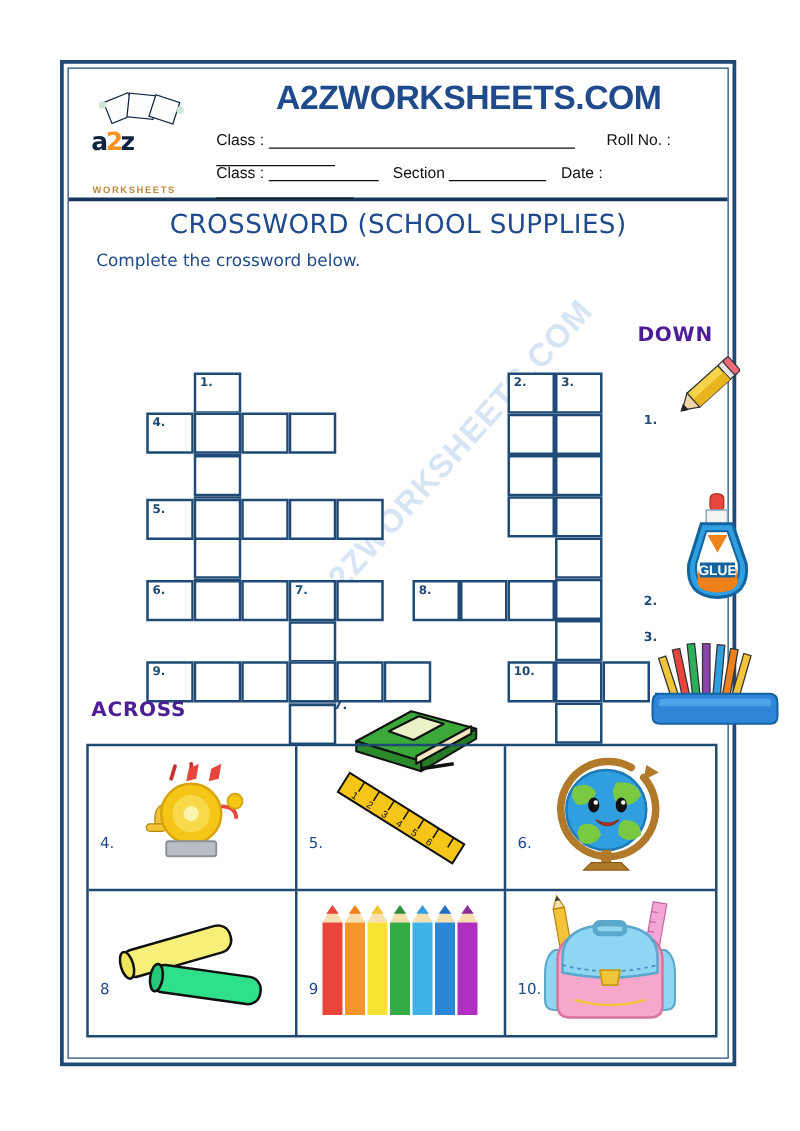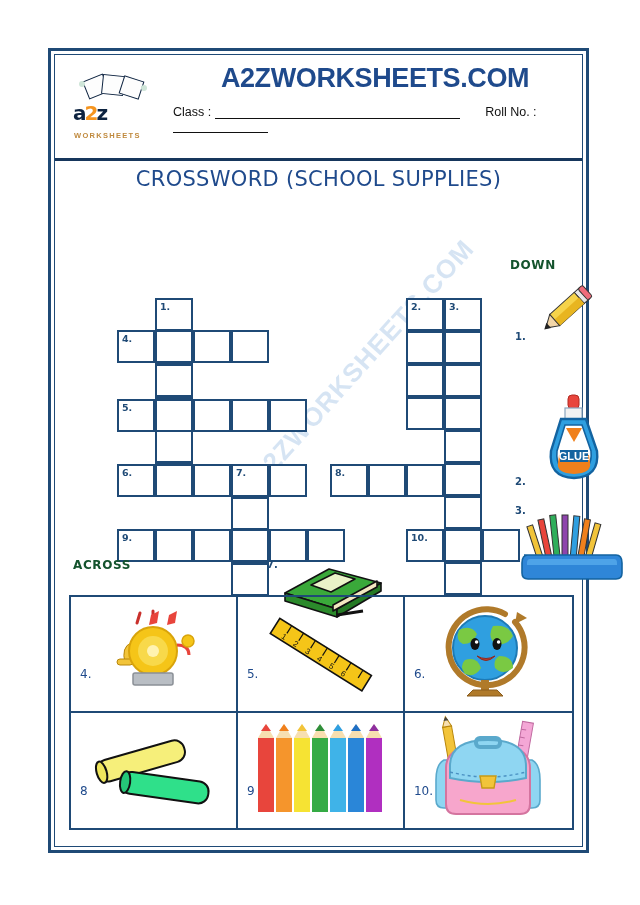--- a/index.html
+++ b/index.html
@@ -26,21 +26,21 @@
     position:absolute;left:110px;top:8px;width:420px;text-align:center;
     font-size:27px;font-weight:bold;color:#1f4a8c;letter-spacing:-.4px;
   }
   #logo{position:absolute;left:14px;top:20px;width:92px;height:74px;}
   #logo .a2z-text{
     position:absolute;left:4px;top:26px;font-size:20px;font-weight:bold;
     color:#0d2340;letter-spacing:-2px;font-family:"DejaVu Sans", sans-serif;
   }
   #logo .two{color:#f5941e;}
   #logo .ws{
-    position:absolute;left:5px;top:56px;font-size:7.5px;font-weight:bold;
+    position:absolute;left:5px;top:72px;font-size:7.5px;font-weight:bold;
     color:#c08a3e;letter-spacing:1.3px;
   }
   #logo .paper{
     position:absolute;background:#fdfdfd;border:1.4px solid #0d2340;
     transform:rotate(-14deg);
   }
   #logo .p1{left:16px;top:2px;width:20px;height:17px;transform:rotate(-22deg);}
   #logo .p2{left:33px;top:0px;width:20px;height:18px;transform:rotate(6deg);}
   #logo .p3{left:52px;top:3px;width:19px;height:17px;transform:rotate(18deg);}
   #logo .dot{position:absolute;width:6px;height:6px;border-radius:50%;background:#cfe5d8;}
@@ -68,21 +68,21 @@
     position:absolute;box-sizing:border-box;border:2px solid #1f4a76;
     background:#ffffff;
   }
   .cell .num{
     position:absolute;left:3px;top:1px;font-size:9.5px;font-weight:bold;
     color:#1f4a76;font-family:"DejaVu Sans", sans-serif;
   }
 
   
   .board-label{
-    position:absolute;font-size:12px;color:#14532d;font-weight:bold;
+    position:absolute;font-size:16px;color:#4c1d95;font-weight:bold;
     letter-spacing:.6px;font-family:"DejaVu Sans", sans-serif;
   }
   #down-label{left:455px;top:203px;}
   #across-label{left:18px;top:503px;}
 
   .clue-num{
     position:absolute;font-size:10px;font-weight:bold;color:#1f4a76;
     font-family:"DejaVu Sans", sans-serif;
   }
 
@@ -139,23 +139,32 @@
 
       <div id="site-title">A2ZWORKSHEETS.COM</div>
 
       <div class="field-row" id="row-name">
         <span class="lbl">Class :</span>
         <span class="rule" style="width:245px;"></span>
         <span class="lbl" style="margin-left:22px;">Roll No. :</span>
         <span class="rule" style="width:95px;"></span>
       </div>
 
+      <div class="field-row" id="row-class">
+        <span class="lbl">Class :</span>
+        <span class="rule" style="width:88px;"></span>
+        <span class="lbl" style="margin-left:8px;">Section</span>
+        <span class="rule" style="width:78px;"></span>
+        <span class="lbl" style="margin-left:8px;">Date :</span>
+        <span class="rule" style="width:110px;"></span>
+      </div>
     </div>
 
     <div id="ws-title">CROSSWORD (SCHOOL SUPPLIES)</div>
+    <div id="instruction">Complete the crossword below.</div>
 
     <div id="watermark">A2ZWORKSHEETS.COM</div>
 
     <div id="board">
         <div class="cell" style="left: 100px; top: 243px; width: 38px; height: 33px;">
           <span class="num">1.</span>
         </div>
         <div class="cell" style="left: 100px; top: 276px; width: 38px; height: 33px;"></div>
         <div class="cell" style="left: 100px; top: 309px; width: 38px; height: 33px;"></div>
         <div class="cell" style="left: 100px; top: 342px; width: 38px; height: 33px;"></div>

